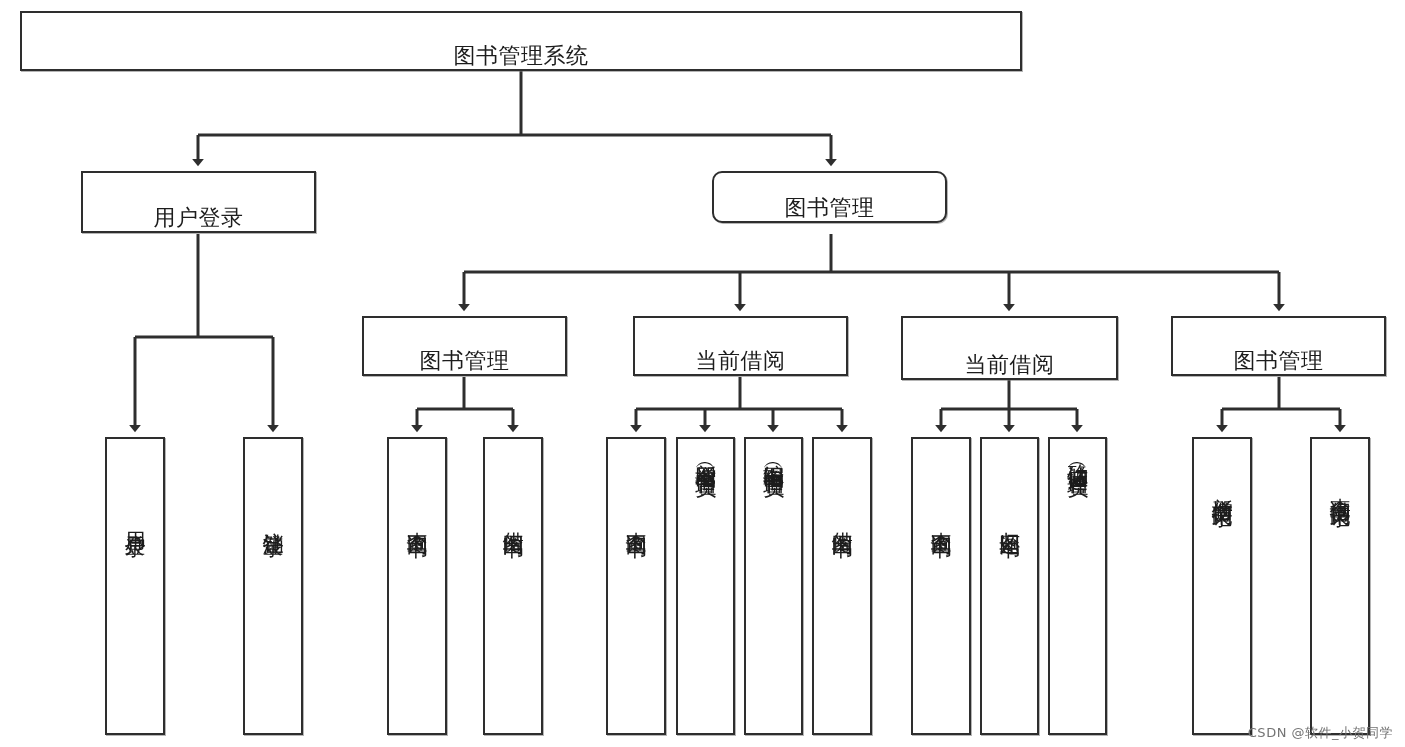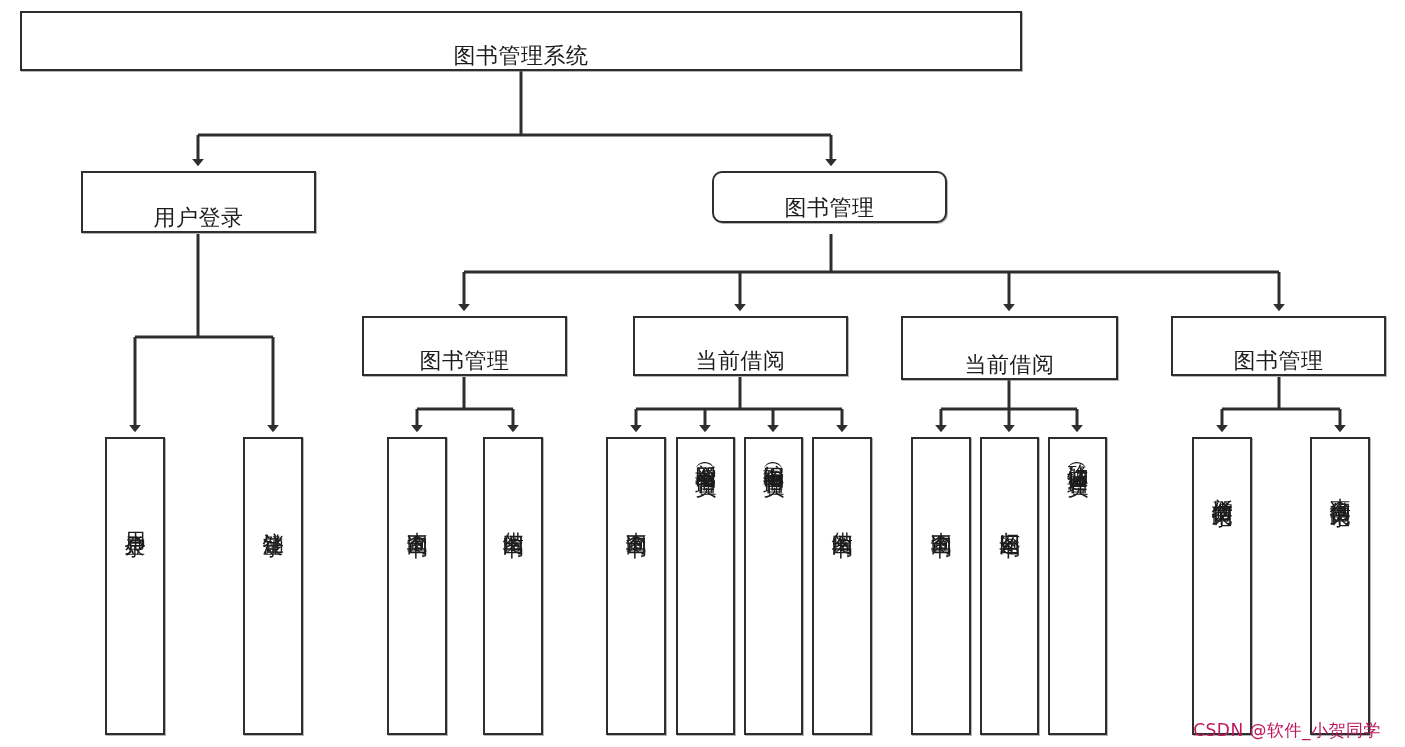--- a/index.html
+++ b/index.html
@@ -57,24 +57,24 @@
     font-size: 21px;
     line-height: 1.06;
     letter-spacing: 2px;
     white-space: nowrap;
   }
   .node.vert.center .label {
     margin-top: 0;
   }
   #watermark {
     position: absolute;
-    right: 24px;
+    right: 12px;
     bottom: 5px;
-    font-size: 17px;
-    color: #be185d;
+    font-size: 13px;
+    color: #737373;
     letter-spacing: 0.5px;
     user-select: none;
     white-space: nowrap;
   }
 </style>
 </head>
 <body>
 
 <div id="canvas">
 

